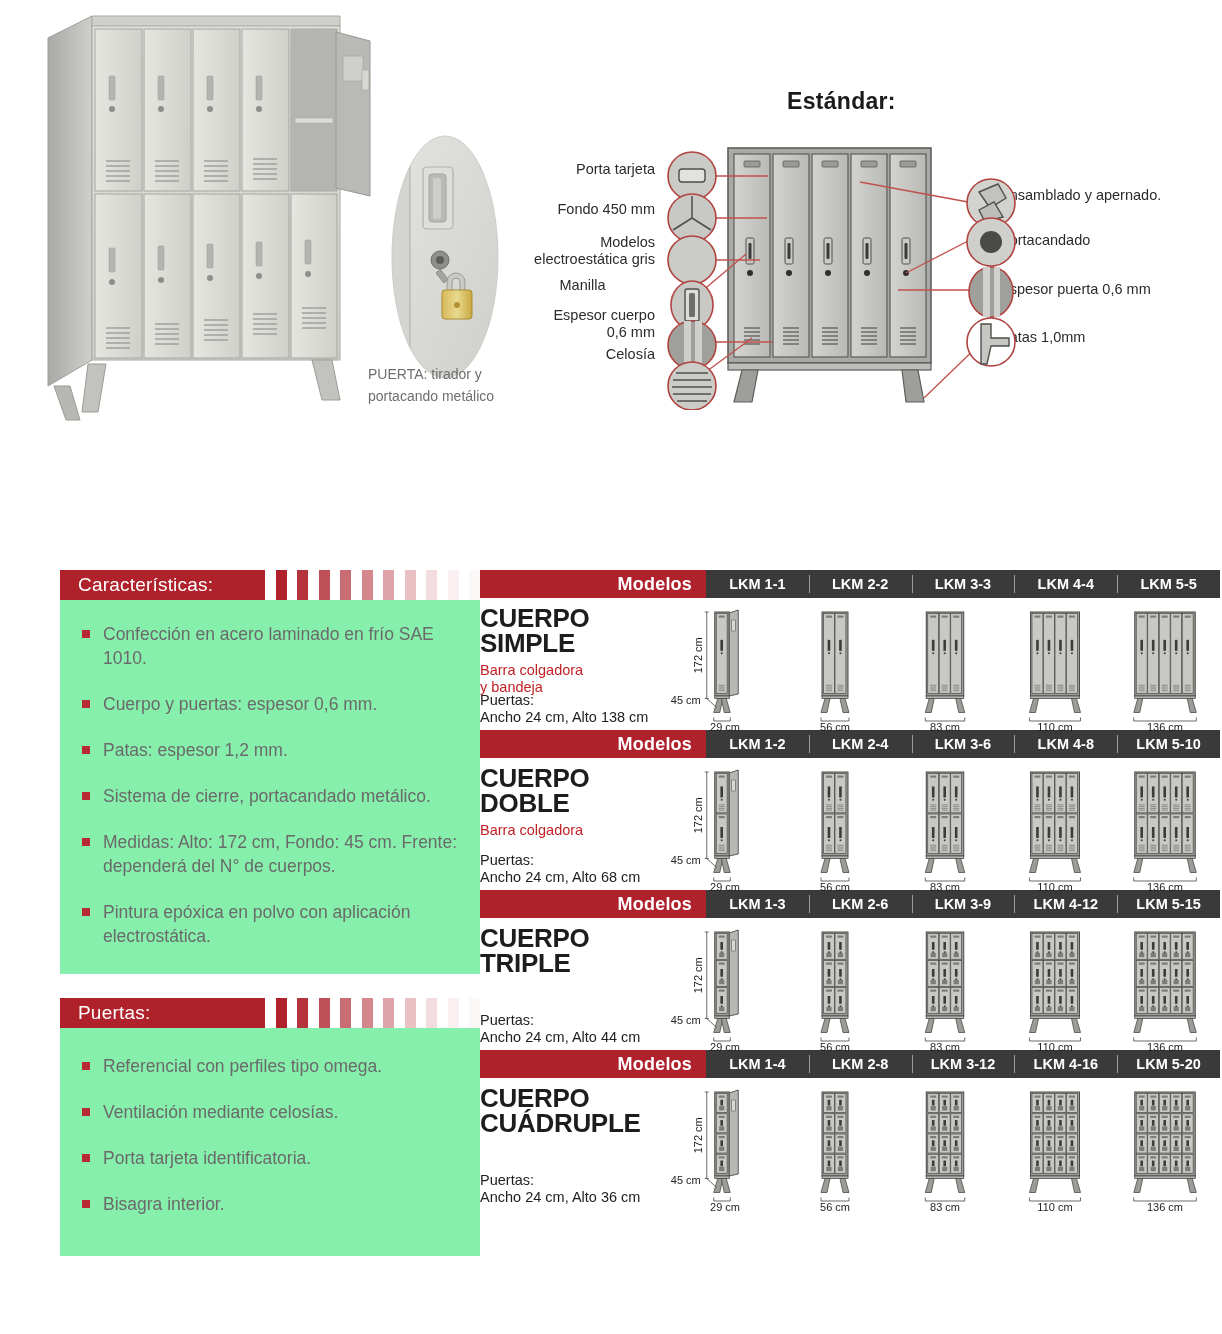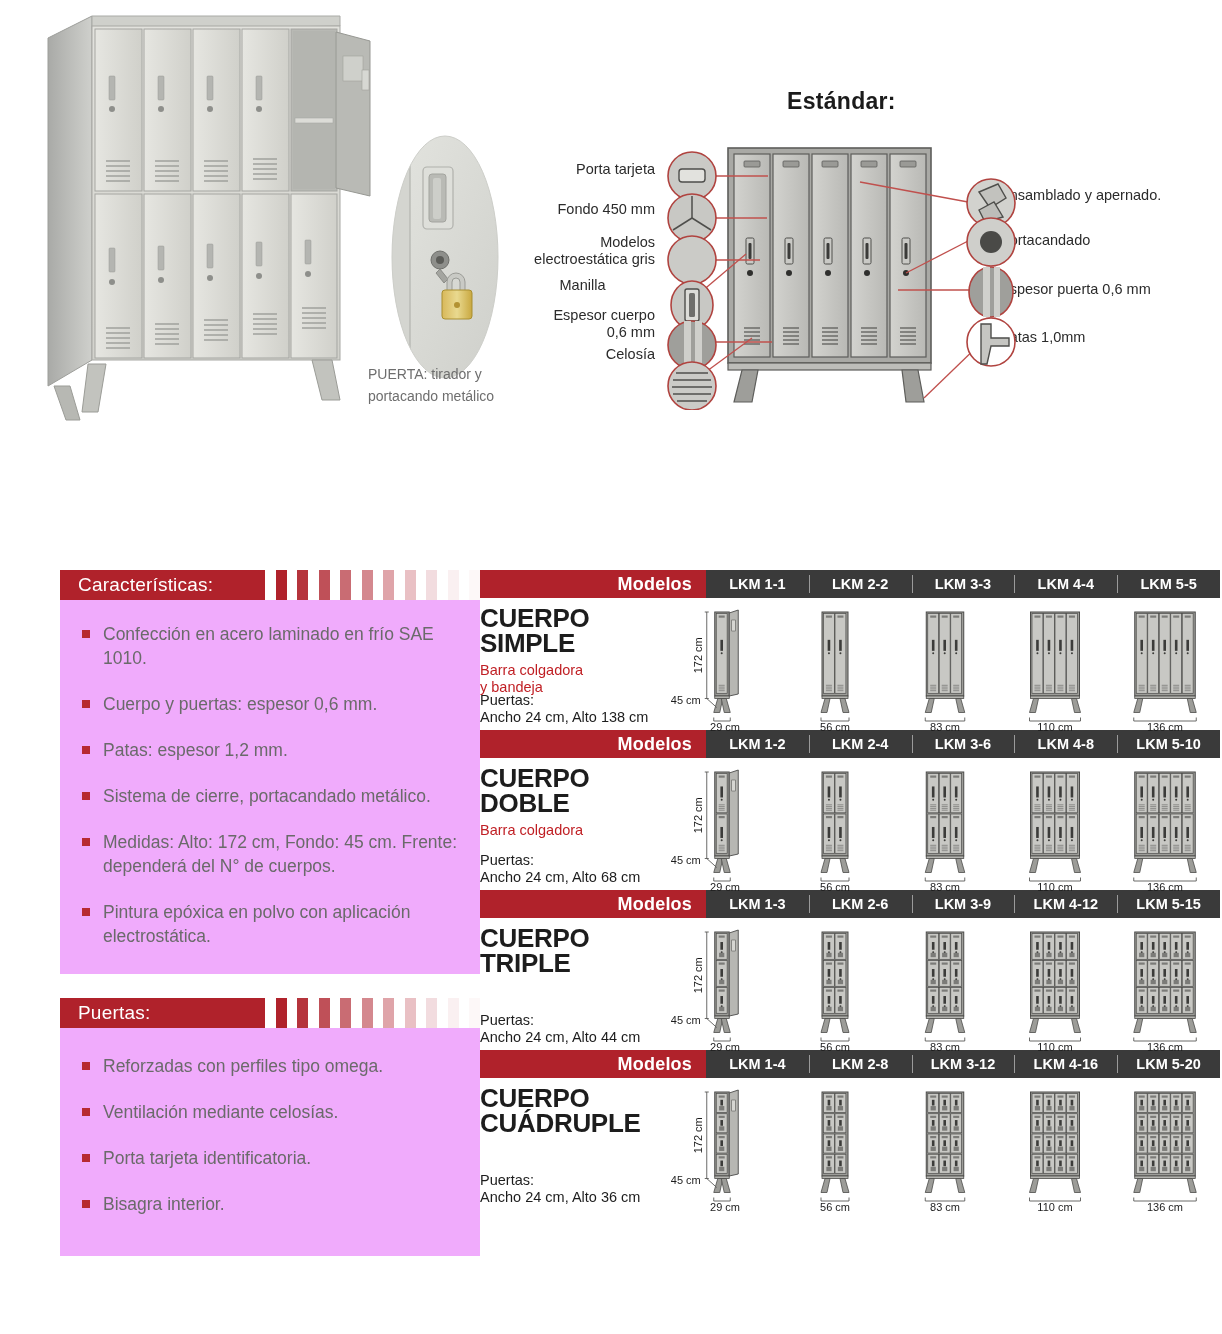--- a/index.html
+++ b/index.html
@@ -46,21 +46,21 @@
     display:flex;align-items:center;padding-left:18px;
     box-sizing:border-box;letter-spacing:.2px;
   }
   .bar-stripes{
     position:absolute;left:205px;top:0;height:30px;width:215px;
     display:flex;gap:0;
   }
   .bar-stripes i{flex:1 1 auto;display:block;}
 
   .panel{
-    background:#f0abfc;padding:22px 18px 20px 18px;box-sizing:border-box;width:420px;
+    background:#86efac;padding:22px 18px 20px 18px;box-sizing:border-box;width:420px;
   }
   .panel ul{list-style:none;margin:0;padding:0;}
   .panel li{
     position:relative;padding-left:25px;margin-bottom:22px;
     font-size:17.5px;line-height:24px;color:#6a6a6a;
   }
   .panel li:last-child{margin-bottom:6px;}
   .panel li::before{
     content:"";position:absolute;left:4px;top:8px;
     width:8px;height:8px;background:#b72a31;
@@ -570,21 +570,21 @@
           <i style="background:#f2dcdf"></i>
         <i style="background:#ffffff"></i>
           <i style="background:#faf0f1"></i>
         <i style="background:#ffffff"></i>
           <i style="background:#fdf8f8"></i>
       </div>
     </div>
 
     <div class="panel" style="padding-top:26px;padding-bottom:34px;">
       <ul>
-        <li>Reforzadas con perfiles tipo omega.</li>
+        <li>Referencial con perfiles tipo omega.</li>
         <li>Ventilación mediante celosías.</li>
         <li>Porta tarjeta identificatoria.</li>
         <li>Bisagra interior.</li>
       </ul>
     </div>
   </div>
 
   <div class="table-col">
 
     <div class="tbl-head">

